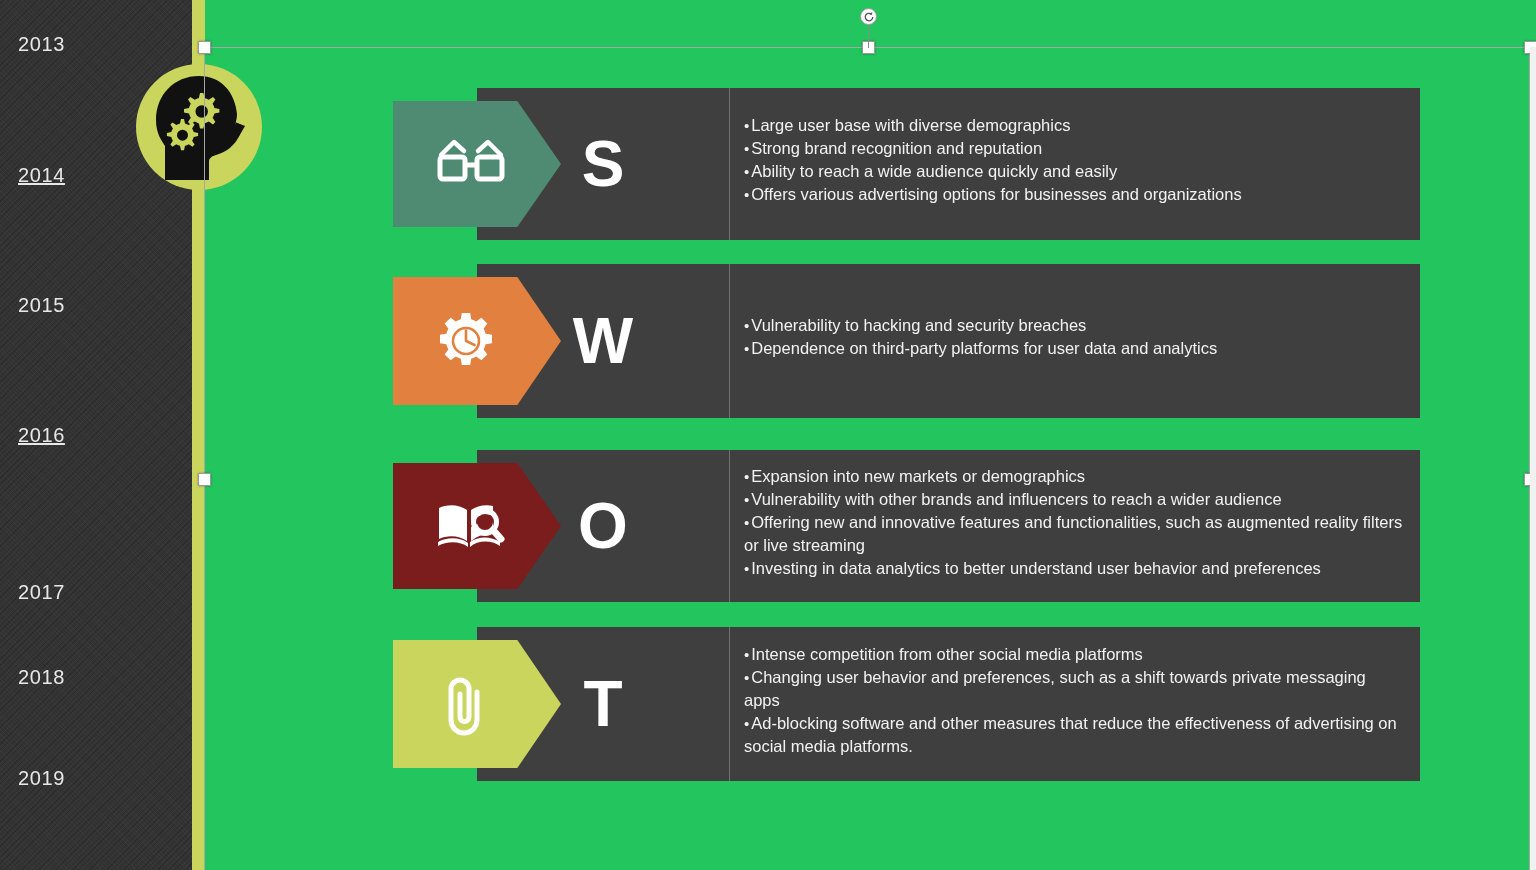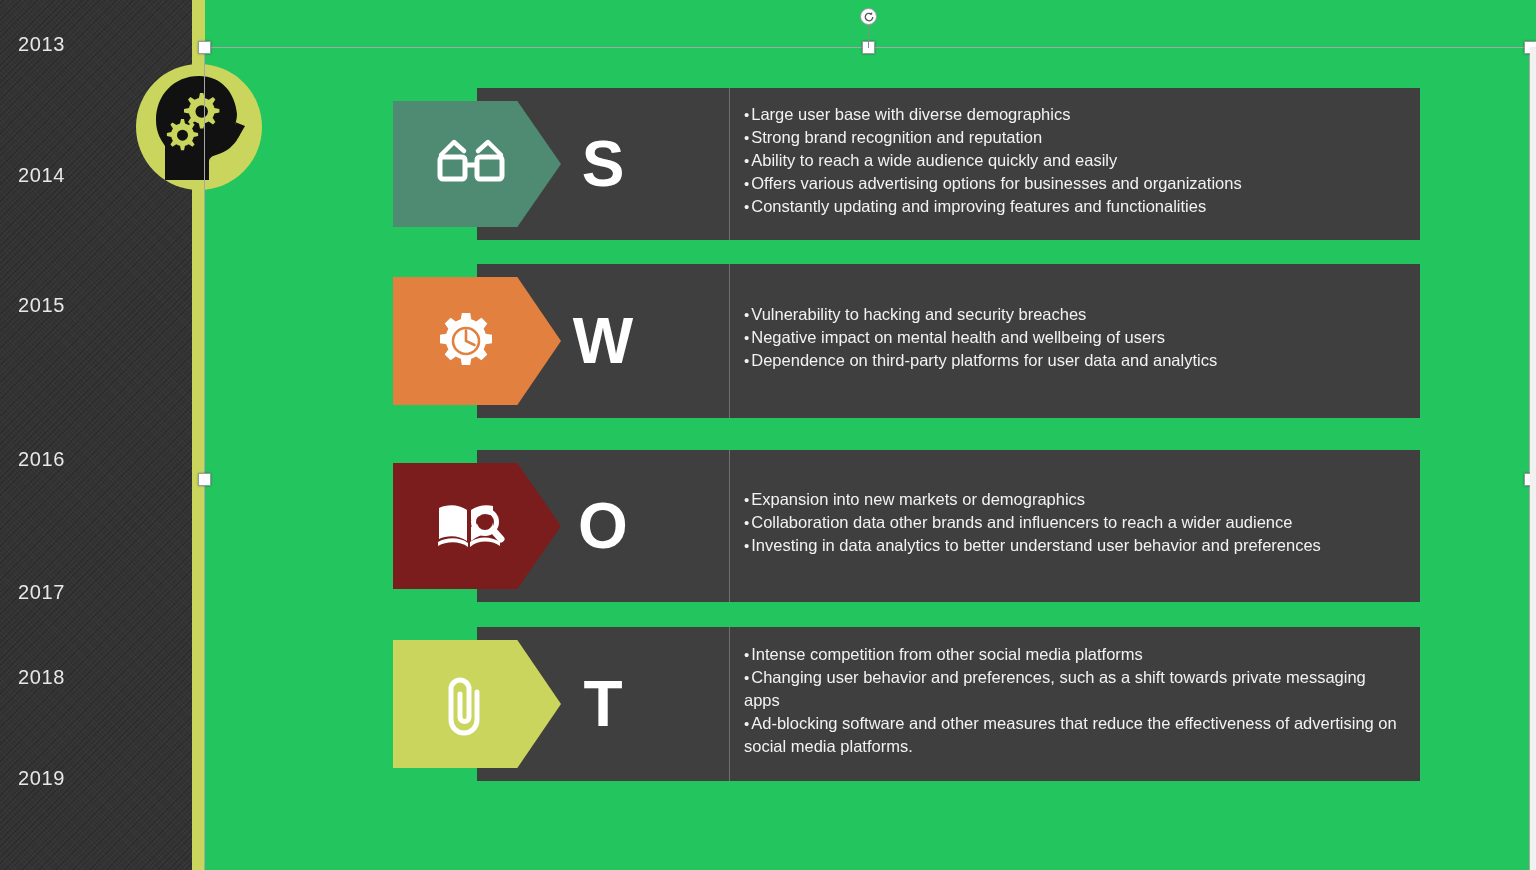--- a/index.html
+++ b/index.html
@@ -180,23 +180,23 @@
   }
 </style>
 </head>
 <body>
 
 <div id="stage">
 
   <div class="timeline-panel">
     <div id="years-container">
         <div class="year" style="top: 33px;">2013</div>
-        <div class="year" style="top: 164px;">2014</div>
+        <div class="year" style="top: 164px; text-decoration: underline;">2014</div>
         <div class="year" style="top: 294px;">2015</div>
-        <div class="year" style="top: 448px;">2016</div>
+        <div class="year" style="top: 424px; text-decoration: underline;">2016</div>
         <div class="year" style="top: 581px;">2017</div>
         <div class="year" style="top: 666px;">2018</div>
         <div class="year" style="top: 767px;">2019</div>
       </div>
   </div>
 
   <div class="timeline-rail"></div>
 
   <div class="head-badge">
     <svg viewBox="0 0 130 130" xmlns="http://www.w3.org/2000/svg">
@@ -216,42 +216,40 @@
       <div class="swot-row" style="top: 88px; width: 943px; height: 152px;">
         <div class="row-body" style="width: 943px; height: 152px;">
           <div class="letter-cell">
             <span>S</span>
           </div>
           <div class="bullets-cell">
             <div class="bullet">Large user base with diverse demographics</div>
             <div class="bullet">Strong brand recognition and reputation</div>
             <div class="bullet">Ability to reach a wide audience quickly and easily</div>
             <div class="bullet">Offers various advertising options for businesses and organizations</div>
-            <div class="bullet">Constantly updating and improving features and functionalities</div>
           </div>
         </div>
         <div class="arrow-tag" style="background: rgb(78, 139, 114); height: 126px; top: 13px; left: -84px; position: absolute;">
           <div class="icon-holder">
             <svg width="68" height="52" viewBox="0 0 68 52" xmlns="http://www.w3.org/2000/svg">
       <path d="M4 17 L17 4 L27 13 M41 13 L51 4 L64 17" fill="none" stroke="#ffffff" stroke-width="4.5" stroke-linecap="round" stroke-linejoin="round"></path>
       <rect x="3" y="19" width="25" height="22" rx="3" fill="none" stroke="#ffffff" stroke-width="5"></rect>
       <rect x="40" y="19" width="25" height="22" rx="3" fill="none" stroke="#ffffff" stroke-width="5"></rect>
       <path d="M28 27 L40 27" fill="none" stroke="#ffffff" stroke-width="5"></path>
     </svg>
           </div>
         </div>
       </div>
       <div class="swot-row" style="top: 264px; width: 943px; height: 154px;">
         <div class="row-body" style="width: 943px; height: 154px;">
           <div class="letter-cell">
             <span>W</span>
           </div>
           <div class="bullets-cell">
             <div class="bullet">Vulnerability to hacking and security breaches</div>
-            <div class="bullet">Negative impact on mental health and wellbeing of users</div>
             <div class="bullet">Dependence on third-party platforms for user data and analytics</div>
           </div>
         </div>
         <div class="arrow-tag" style="background: rgb(226, 129, 63); height: 128px; top: 13px; left: -84px; position: absolute;">
           <div class="icon-holder">
             <svg width="58" height="58" viewBox="0 0 58 58" xmlns="http://www.w3.org/2000/svg">
       <g fill="#ffffff">
         <path d="M24.8 1 l8.4 0 l1.0 6.3 a22 22 0 0 1 5.0 2.1 l5.2 -3.7 l5.9 5.9 l-3.7 5.2 a22 22 0 0 1 2.1 5.0 l6.3 1.0 l0 8.4 l-6.3 1.0 a22 22 0 0 1 -2.1 5.0 l3.7 5.2 l-5.9 5.9 l-5.2 -3.7 a22 22 0 0 1 -5.0 2.1 l-1.0 6.3 l-8.4 0 l-1.0 -6.3 a22 22 0 0 1 -5.0 -2.1 l-5.2 3.7 l-5.9 -5.9 l3.7 -5.2 a22 22 0 0 1 -2.1 -5.0 l-6.3 -1.0 l0 -8.4 l6.3 -1.0 a22 22 0 0 1 2.1 -5.0 l-3.7 -5.2 l5.9 -5.9 l5.2 3.7 a22 22 0 0 1 5.0 -2.1 Z"></path>
       </g>
       <circle cx="29" cy="29" r="15.5" fill="none" stroke="#ffffff" stroke-width="0"></circle>
@@ -262,21 +260,22 @@
           </div>
         </div>
       </div>
       <div class="swot-row" style="top: 450px; width: 943px; height: 152px;">
         <div class="row-body" style="width: 943px; height: 152px;">
           <div class="letter-cell">
             <span>O</span>
           </div>
           <div class="bullets-cell">
             <div class="bullet">Expansion into new markets or demographics</div>
-            <div class="bullet">Collaboration data other brands and influencers to reach a wider audience</div>
+            <div class="bullet">Vulnerability with other brands and influencers to reach a wider audience</div>
+            <div class="bullet">Offering new and innovative features and functionalities, such as augmented reality filters or live streaming</div>
             <div class="bullet">Investing in data analytics to better understand user behavior and preferences</div>
           </div>
         </div>
         <div class="arrow-tag" style="background: rgb(123, 29, 29); height: 126px; top: 13px; left: -84px; position: absolute;">
           <div class="icon-holder">
             <svg width="68" height="50" viewBox="0 0 68 50" xmlns="http://www.w3.org/2000/svg">
       <path d="M2 7 C10 3 22 3 30 9 L30 40 C22 34 10 34 2 38 Z" fill="#ffffff"></path>
       <path d="M34 9 C40 4.5 49 3.3 56 5 L56 14 C49 13.2 41 15 34 19 Z" fill="#ffffff"></path>
       <path d="M34 26 C40 22 48 20 56 21 L56 33 C49 32.2 41 34.5 34 40 Z" fill="#ffffff"></path>
       <path d="M1 41 C10 36 23 36 31 42 L31 46 C23 40 10 40 1 45 Z" fill="#ffffff"></path>

